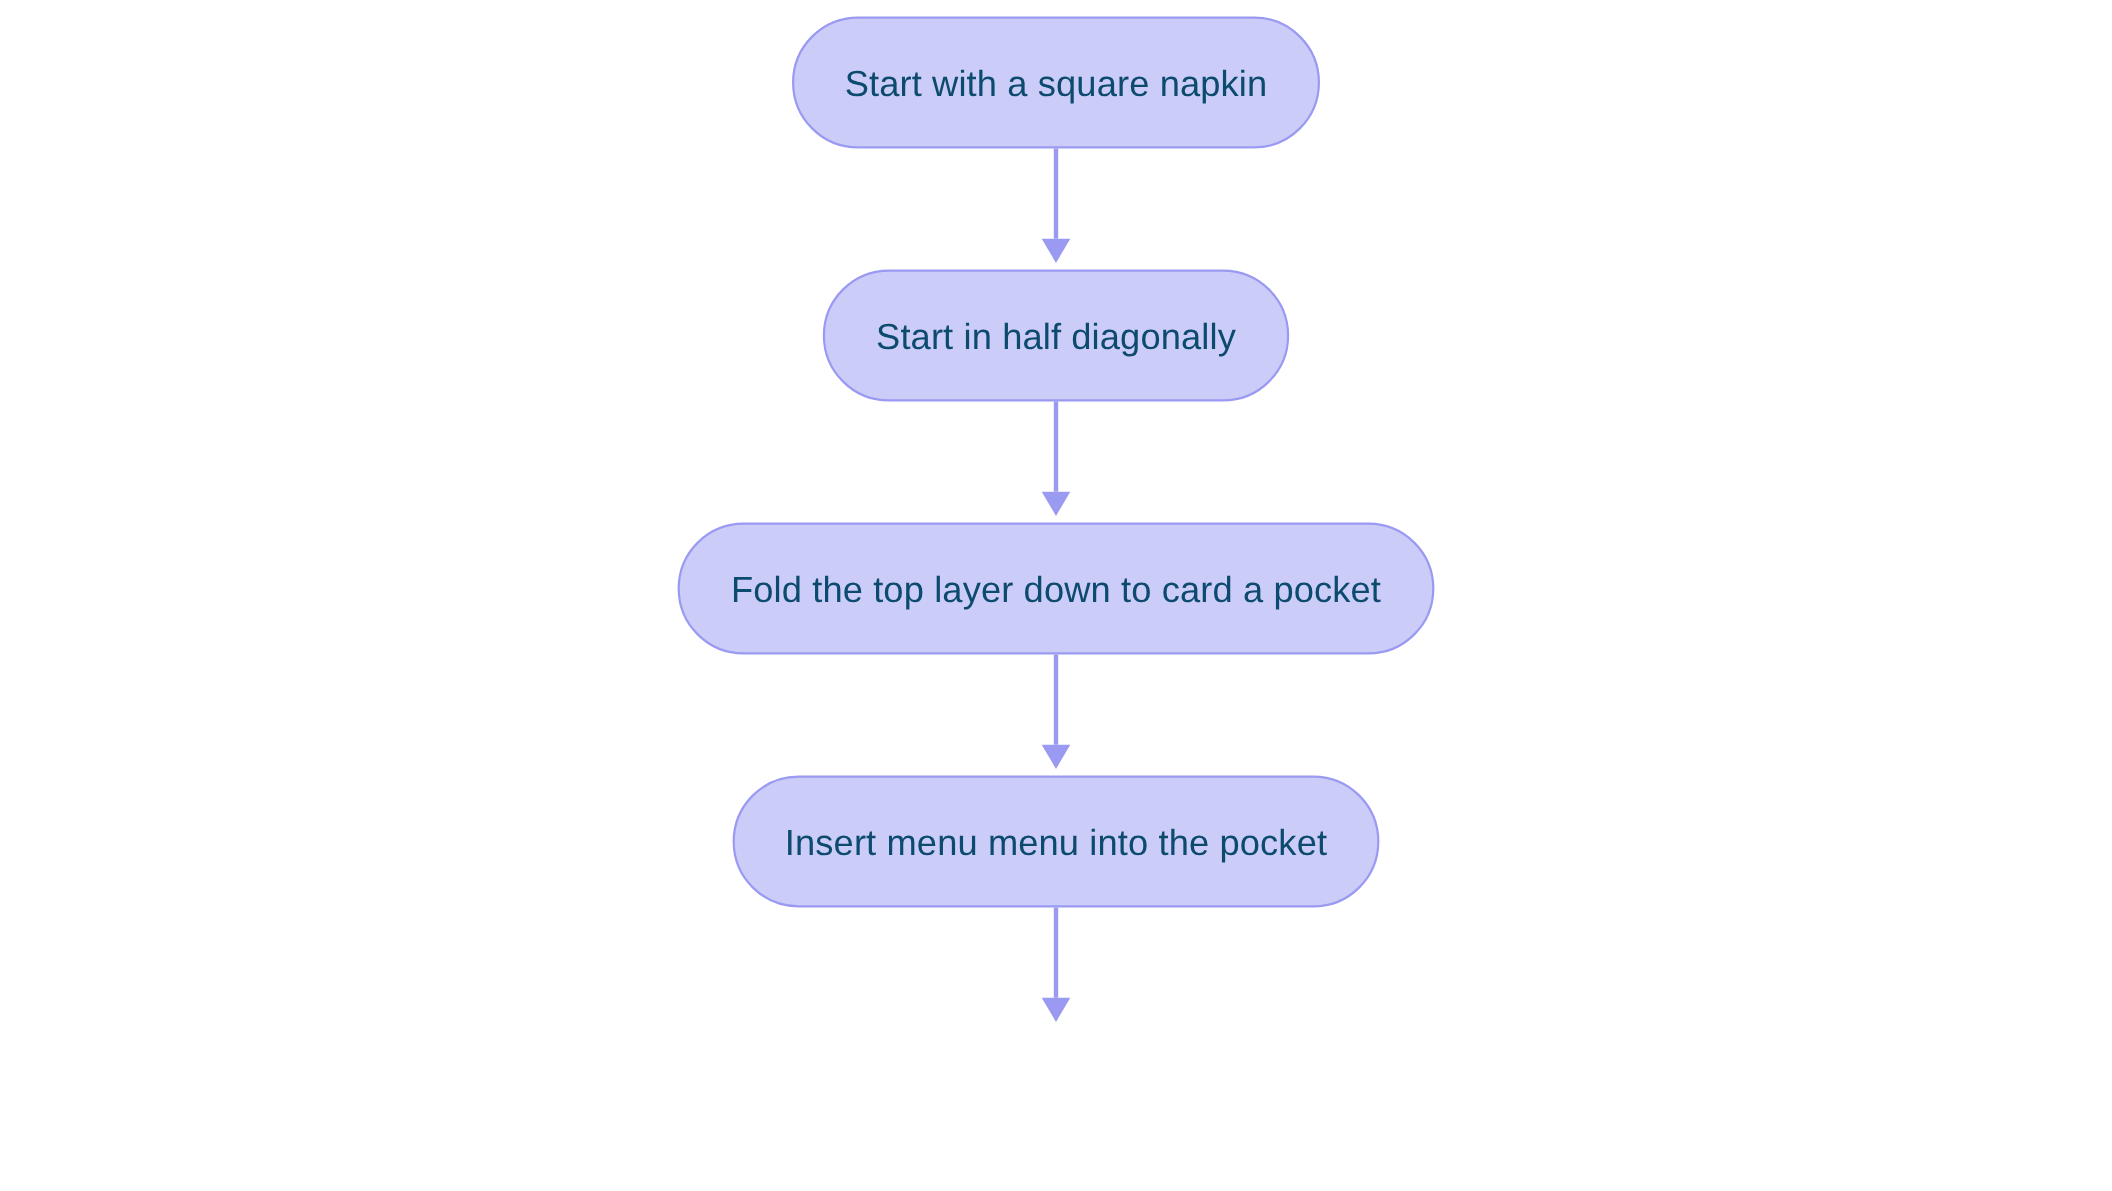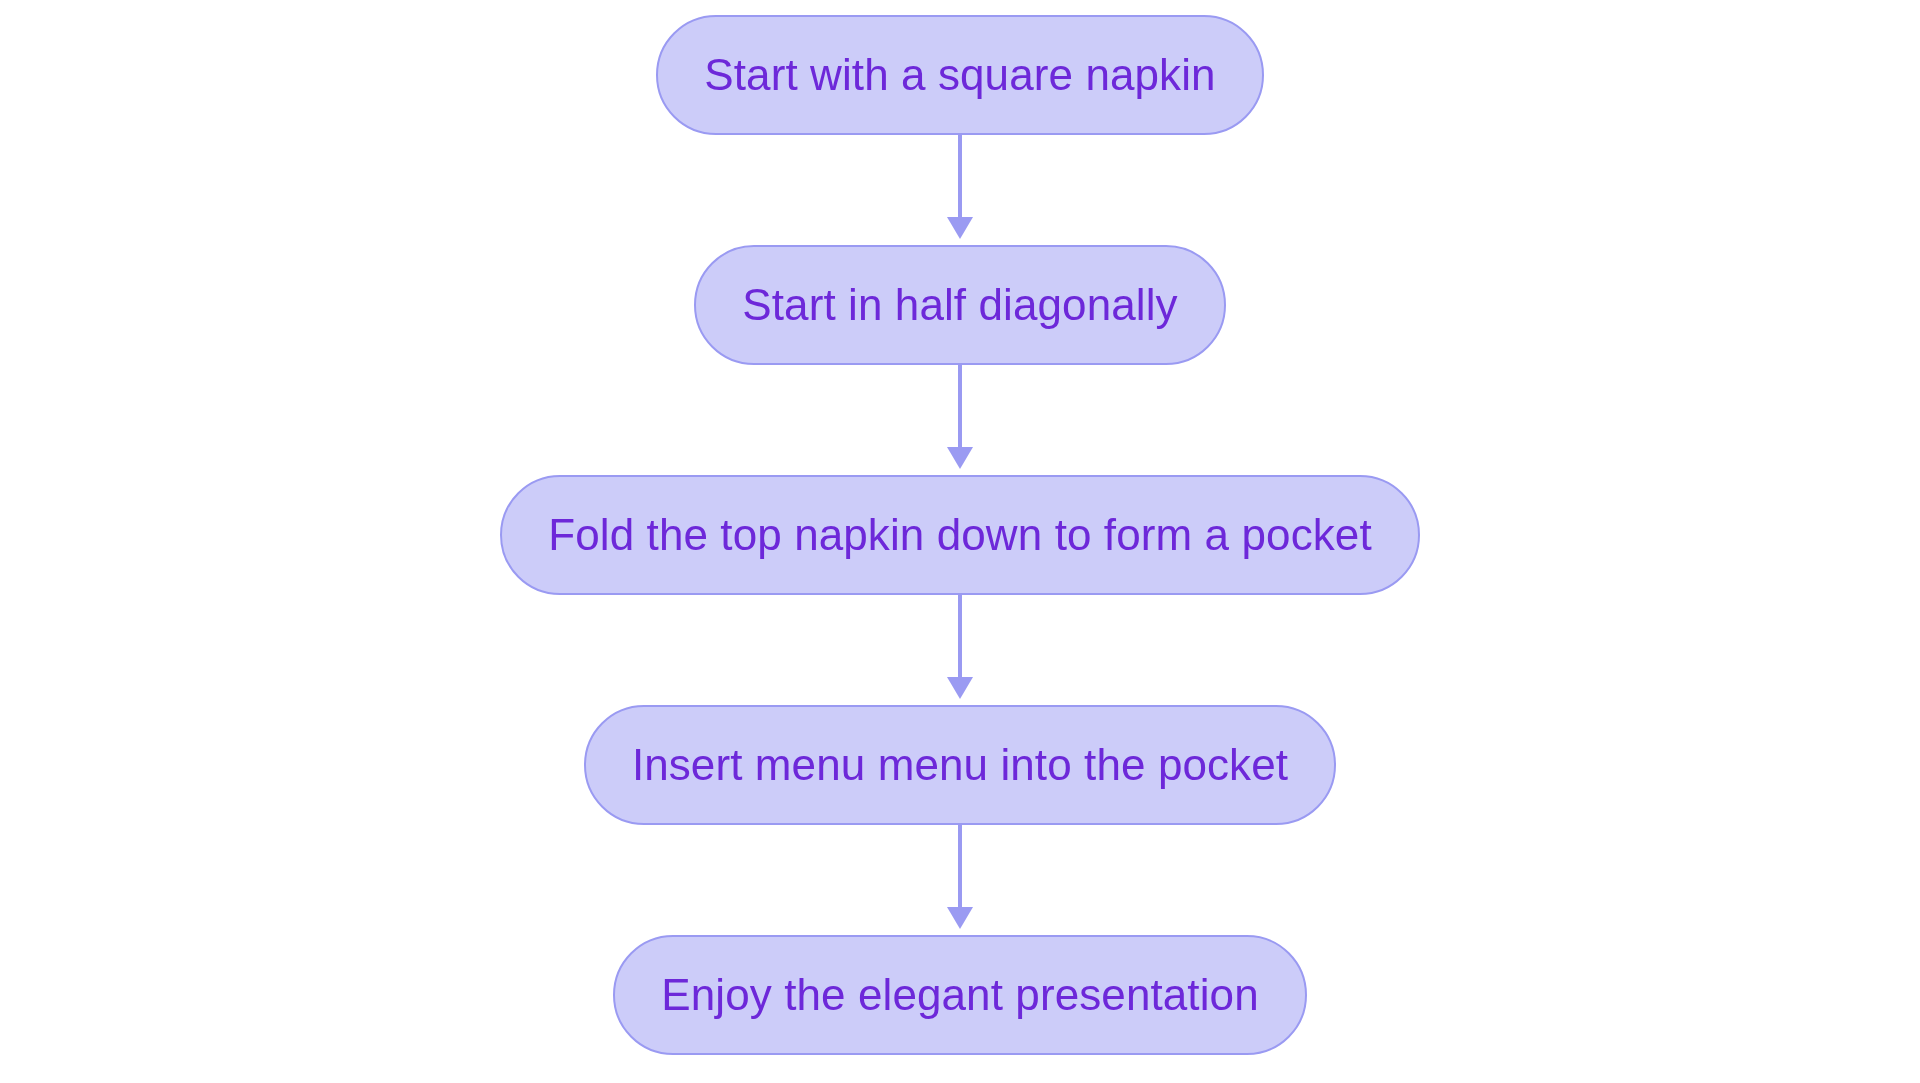--- a/index.html
+++ b/index.html
@@ -41,22 +41,22 @@
     background: #ccccf9;
     border: 2px solid #9a9af2;
     display: flex;
     align-items: center;
     justify-content: center;
     padding: 0 46px;
     white-space: nowrap;
   }
 
   .node-label {
-    color: #6d28d9;
-    font-size: 44px;
+    color: #0c4a6e;
+    font-size: 33px;
     line-height: 1;
     letter-spacing: 0.1px;
     font-weight: 400;
   }
 
   
   .connector {
     position: relative;
     width: 40px;
     height: 110px;
@@ -100,35 +100,32 @@
     <div class="node">
       <span class="node-label">Start in half diagonally</span>
     </div>
 
     <div class="connector">
       <div class="connector-shaft"></div>
       <div class="connector-head"></div>
     </div>
 
     <div class="node">
-      <span class="node-label">Fold the top napkin down to form a pocket</span>
+      <span class="node-label">Fold the top layer down to card a pocket</span>
     </div>
 
     <div class="connector">
       <div class="connector-shaft"></div>
       <div class="connector-head"></div>
     </div>
 
     <div class="node">
       <span class="node-label">Insert menu menu into the pocket</span>
     </div>
 
     <div class="connector">
       <div class="connector-shaft"></div>
       <div class="connector-head"></div>
     </div>
 
-    <div class="node">
-      <span class="node-label">Enjoy the elegant presentation</span>
-    </div>
 
   </div>
 </div>
 
 </body></html>

